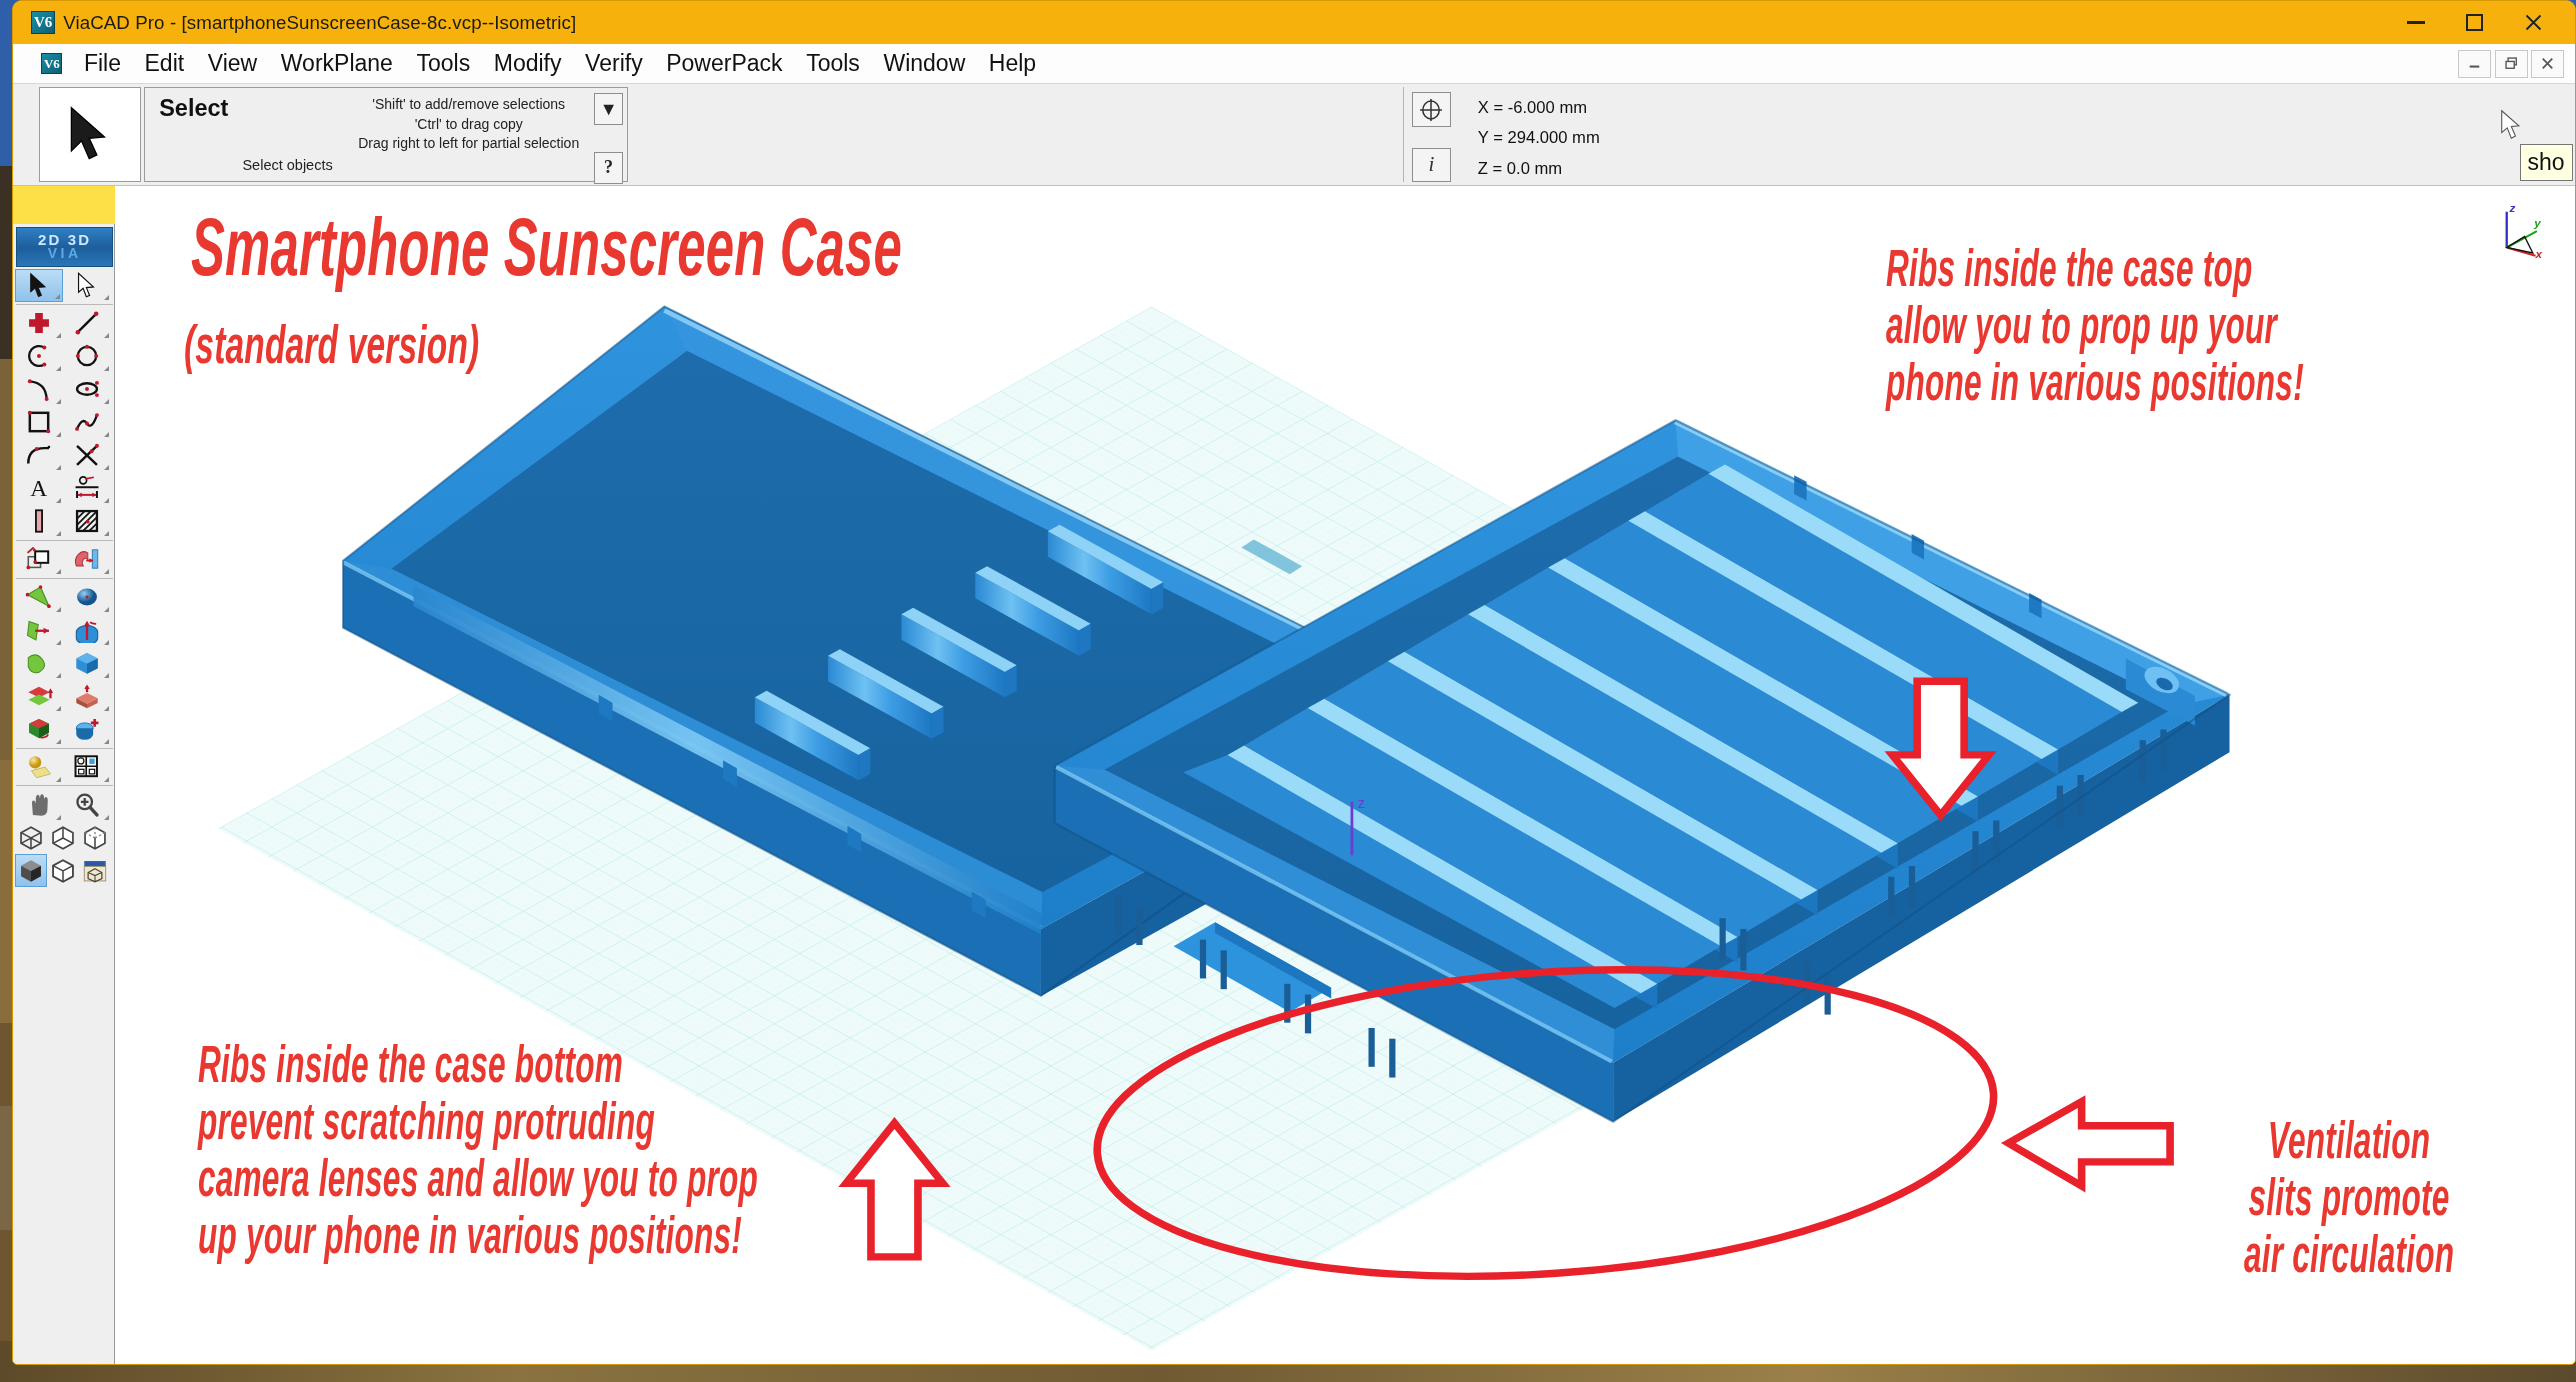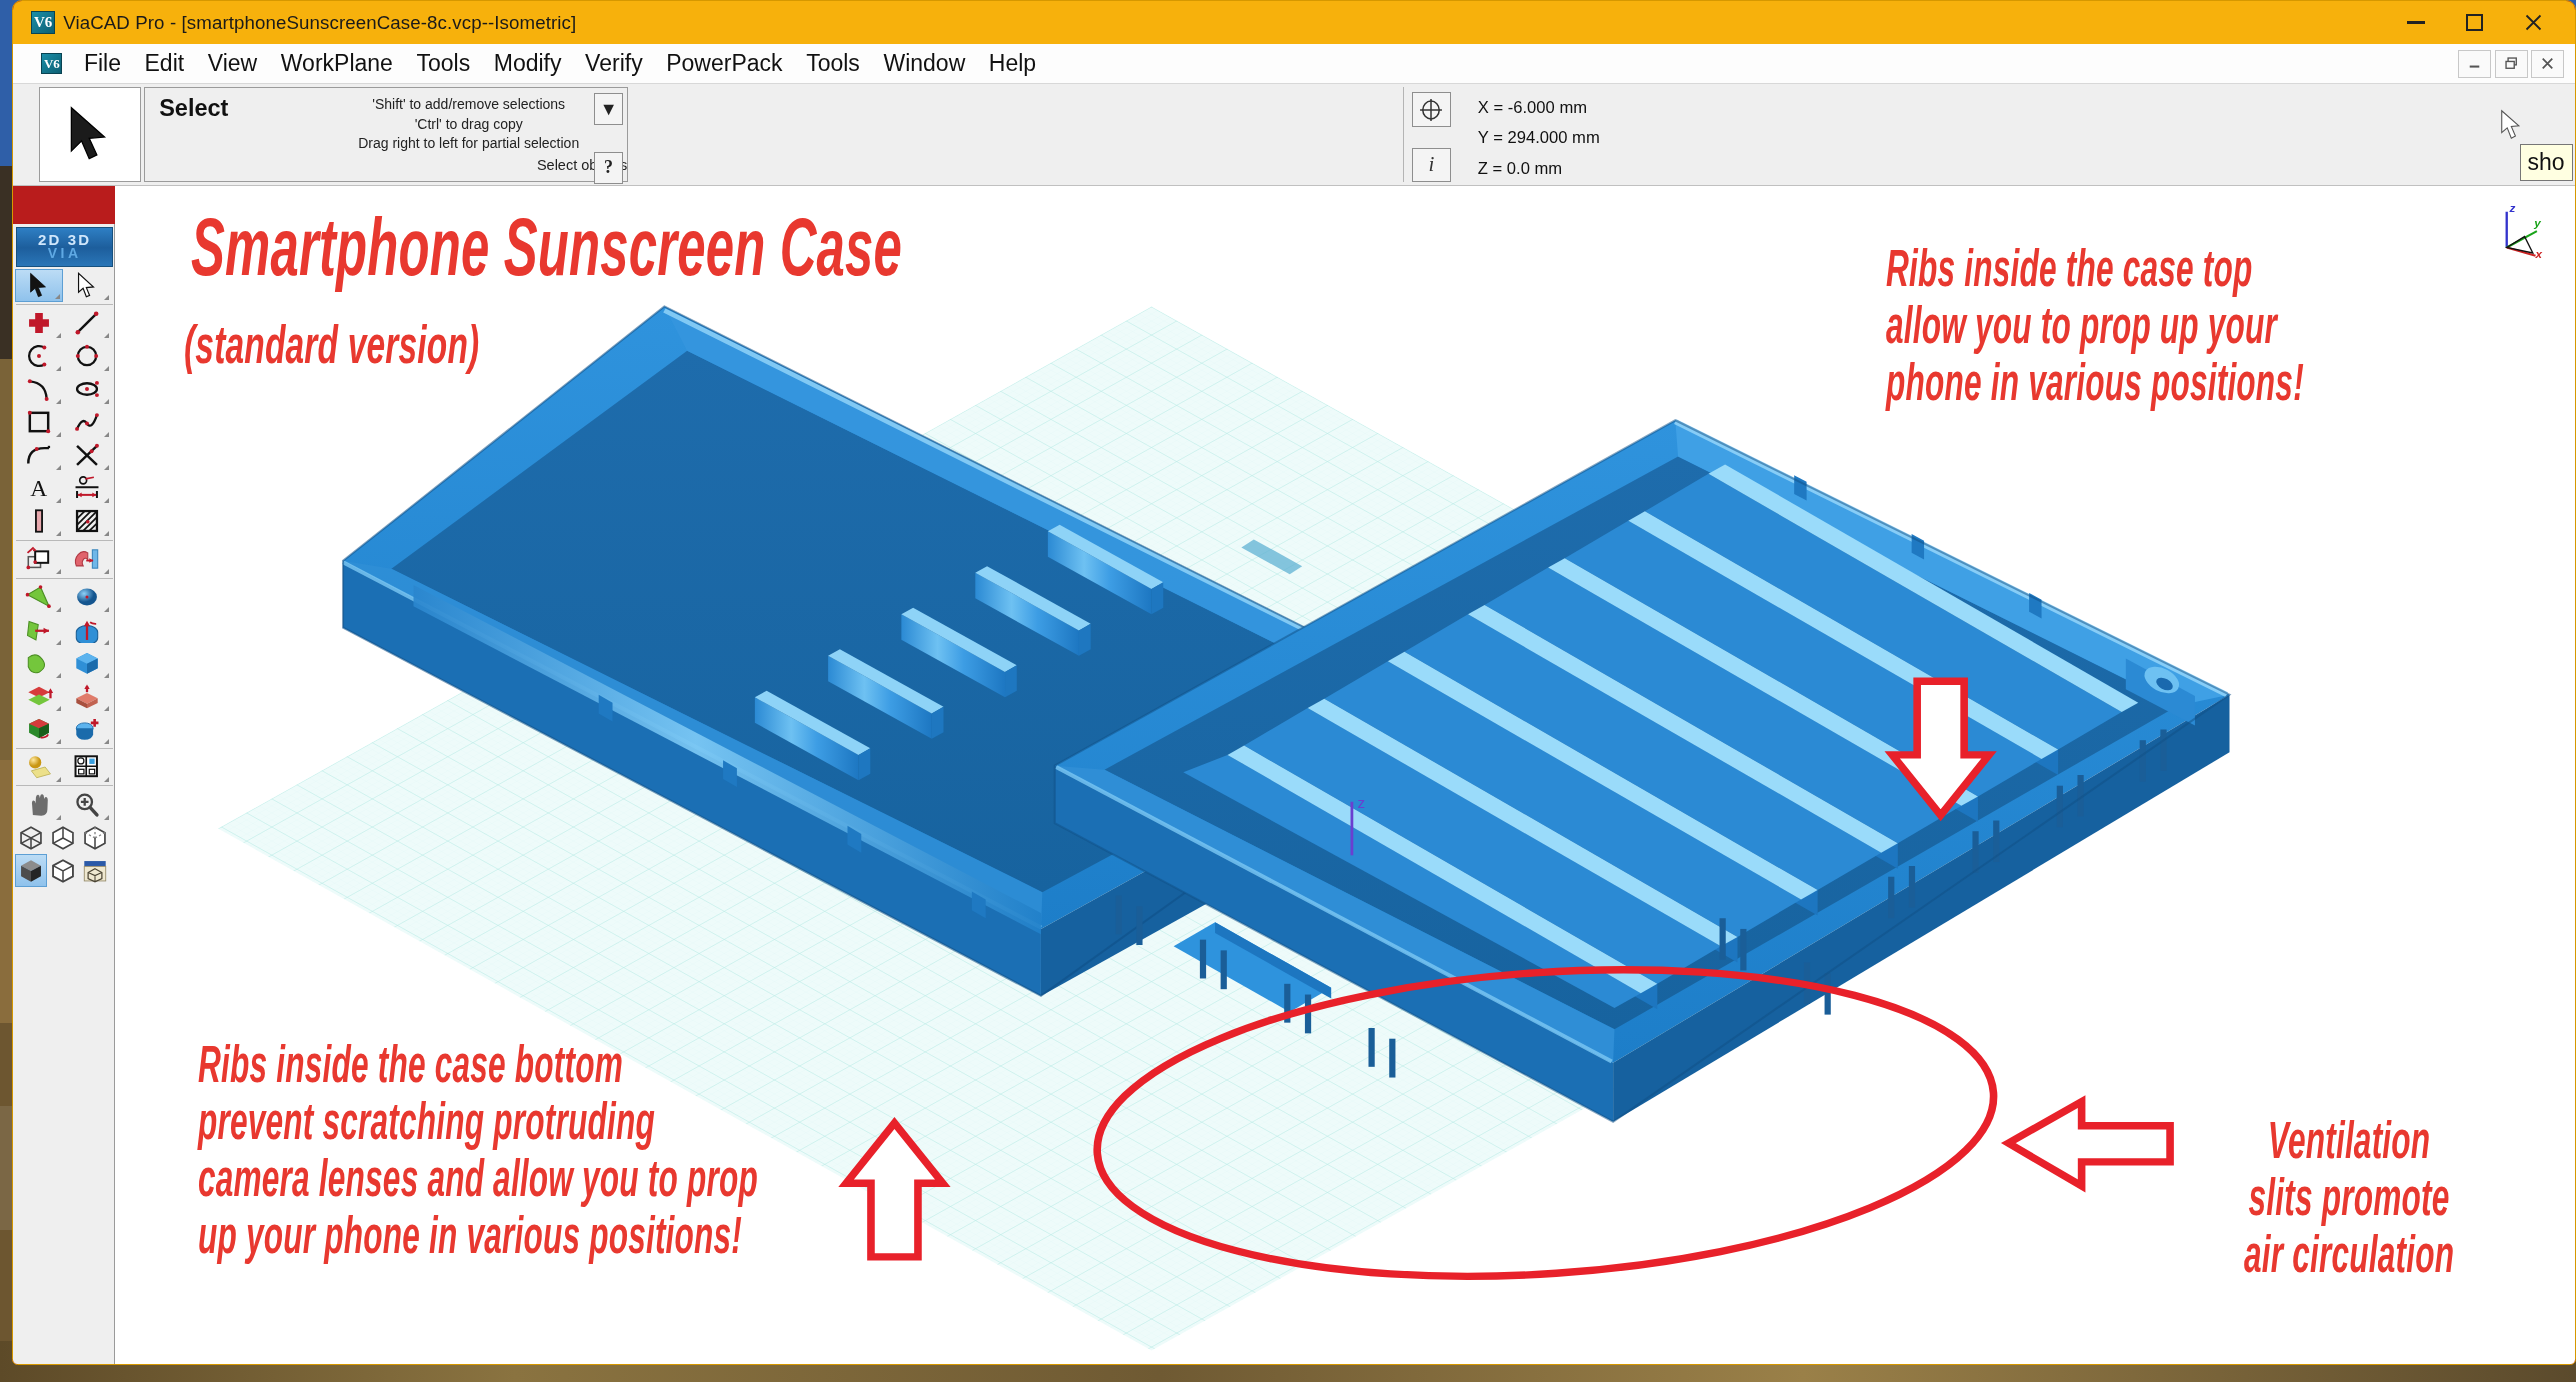--- a/index.html
+++ b/index.html
@@ -20,21 +20,21 @@
     background: rgba(255,255,255,.10);
   }
   #desktop .dsk-bottom {
     position: absolute; left: 0; right: 0; bottom: 0; height: 41px;
     background: linear-gradient(90deg,#5d4a28,#8a7340 20%,#6f5a33 45%,#9a8048 70%,#5b4a2c);
   }
 
   
   #app-window {
     position: absolute; left: 12.4px; top: 0; width: 2564px; height: 1365px;
-    background: #b91c1c;
+    background: #fde047;
     border: 1.4px solid #d69800;
     border-radius: 9.7px 9.7px 5.5px 5.5px;
     overflow: hidden;
     display: flex; flex-direction: column;
   }
 
   
   #title-bar {
     height: 43px; background: #f7b10c; flex: 0 0 43px;
     display: flex; align-items: center; position: relative;
@@ -87,21 +87,21 @@
     border-bottom: 0.7px solid #c0c0c0;
   }
   #tool-icon-box {
     width: 102px; flex: 0 0 102px; background: #fff;
     border: 0.7px solid #9b9b9b; margin: 2.8px 0 2.8px 26px;
     display: flex; align-items: center; justify-content: center; position: relative;
   }
   #tool-icon-box svg { width: 51px; height: 59px; }
   #prompt-panel {
     flex: 0 0 484px; background: #efefef; border: 0.7px solid #9b9b9b;
-    margin: 2.8px 0 2.8px 2.8px; position: relative; display: flex; flex-direction: column; gap: 8px;
+    margin: 2.8px 0 2.8px 2.8px; position: relative; display: flex; flex-direction: row;
   }
   #prompt-title { font-size: 23.5px; font-weight: bold; color: #111; margin: 7px 0 0 14px; }
   #prompt-sub { font-size: 14.5px; color: #222; margin: auto 0 8.3px 14px; text-align: right; }
   #prompt-hints {
     position: absolute; right: 48px; top: 8.3px; text-align: center;
     display: flex; flex-direction: column; gap: 3.5px;
   }
   #prompt-hints div { font-size: 14px; color: #222; }
   .small-btn {
     position: absolute; right: 4.1px; width: 29px; height: 32px;

